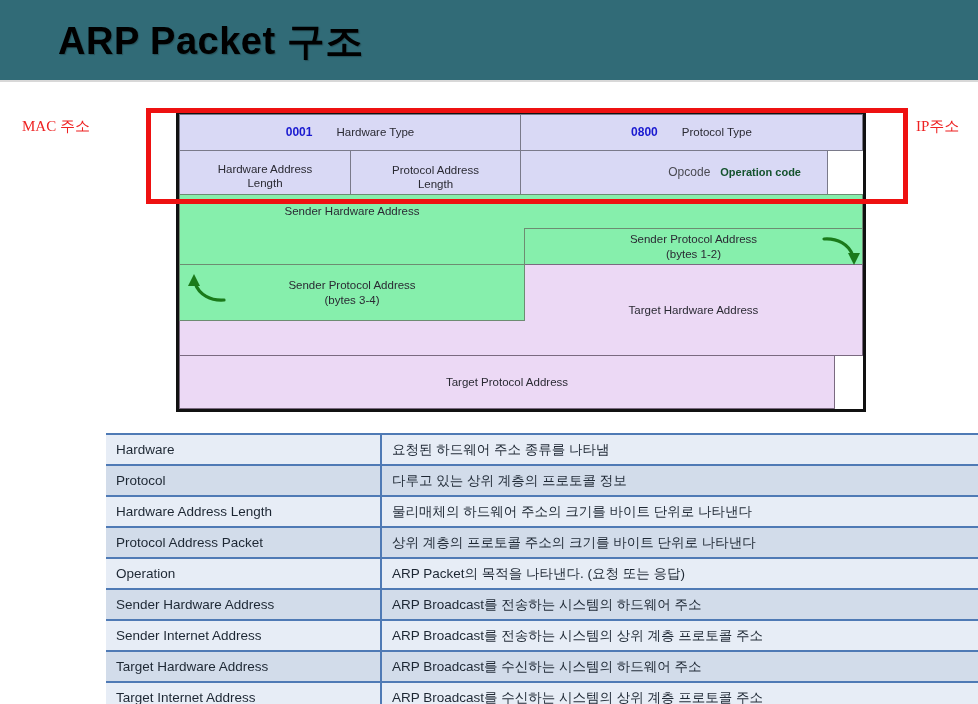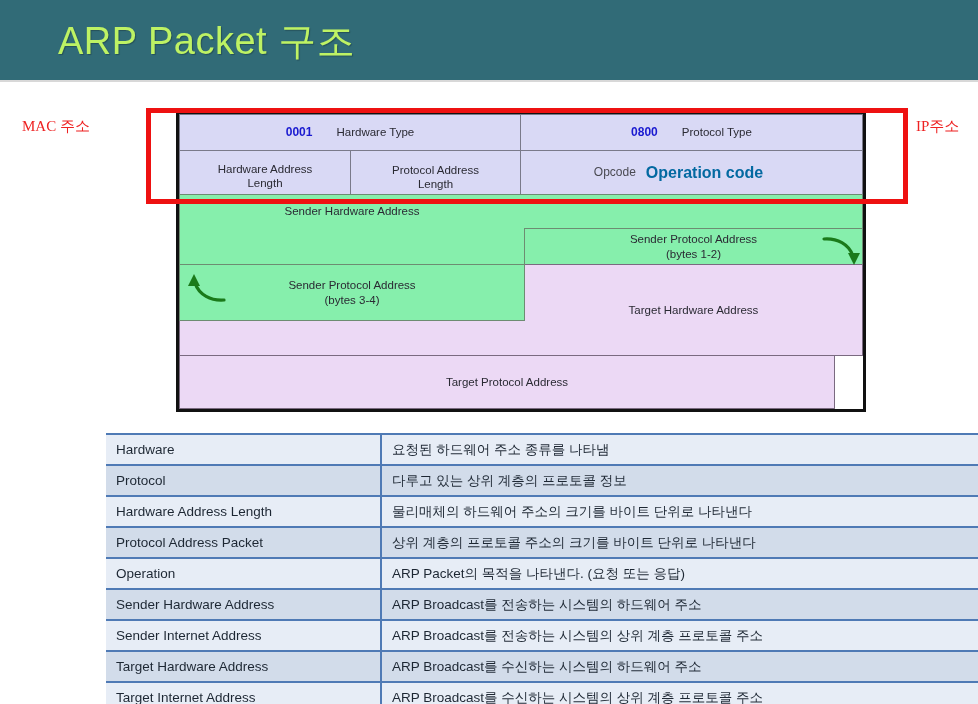--- a/index.html
+++ b/index.html
@@ -23,22 +23,22 @@
     width: 978px;
     height: 82px;
     background: #316b77;
     box-sizing: border-box;
   }
   .header-title {
     position: absolute;
     left: 58px;
     top: 16px;
     font-size: 38px;
-    font-weight: normal;
-    color: #bef264;
+    font-weight: bold;
+    color: #000000;
     letter-spacing: 0.5px;
     text-shadow: 1px 1px 1px rgba(0,0,0,0.25);
     white-space: nowrap;
   }
   .header-underline {
     position: absolute;
     left: 0;
     top: 80px;
     width: 978px;
     height: 2px;
@@ -119,23 +119,23 @@
   .pur  { background: #ecd9f5; border-color: #7a6a80; }
   .pur2 { background: #ecd9f5; border-color: #7a6a80; }
 
   .val-blue {
     color: #1a1ad0;
     font-weight: bold;
     margin-right: 24px;
     font-size: 12px;
   }
   .opcode-blue {
-    color: #0369a1;
+    color: #14532d;
     font-weight: bold;
-    font-size: 16px;
+    font-size: 11px;
     margin-left: 10px;
   }
   .opcode-gray { color: #4a4a52; font-size: 12px; }
 
   .arrow-svg { position: absolute; z-index: 6; pointer-events: none; }
 
   
   .desc-table {
     position: absolute;
     left: 106px;
@@ -199,21 +199,21 @@
     </div>
 
     <div class="pcell lav" style="left:0px; top:36px; width:172px; height:52px; flex-direction:column;">
       <span>Hardware Address</span>
       <span>Length</span>
     </div>
     <div class="pcell lav" style="left:171px; top:36px; width:171px; height:54px; flex-direction:column;">
       <span>Protocol Address</span>
       <span>Length</span>
     </div>
-    <div class="pcell lav" style="left:341px; top:36px; width:343px; height:45px; padding-right:26px;">
+    <div class="pcell lav" style="left:341px; top:36px; width:308px; height:45px; justify-content:flex-end; padding-right:26px;">
       <span class="opcode-gray">Opcode</span>
       <span class="opcode-blue">Operation code</span>
     </div>
 
     <div class="pcell grn" style="left:0px; top:80px; width:684px; height:71px;"></div>
     <div class="pcell" style="left:0px; top:80px; width:346px; height:71px; border:none; background:transparent; align-items:flex-start; padding-top:10px;">
       <span>Sender Hardware Address</span>
     </div>
 
     <div class="pcell grn" style="left:345px; top:114px; width:339px; height:37px; flex-direction:column;">

